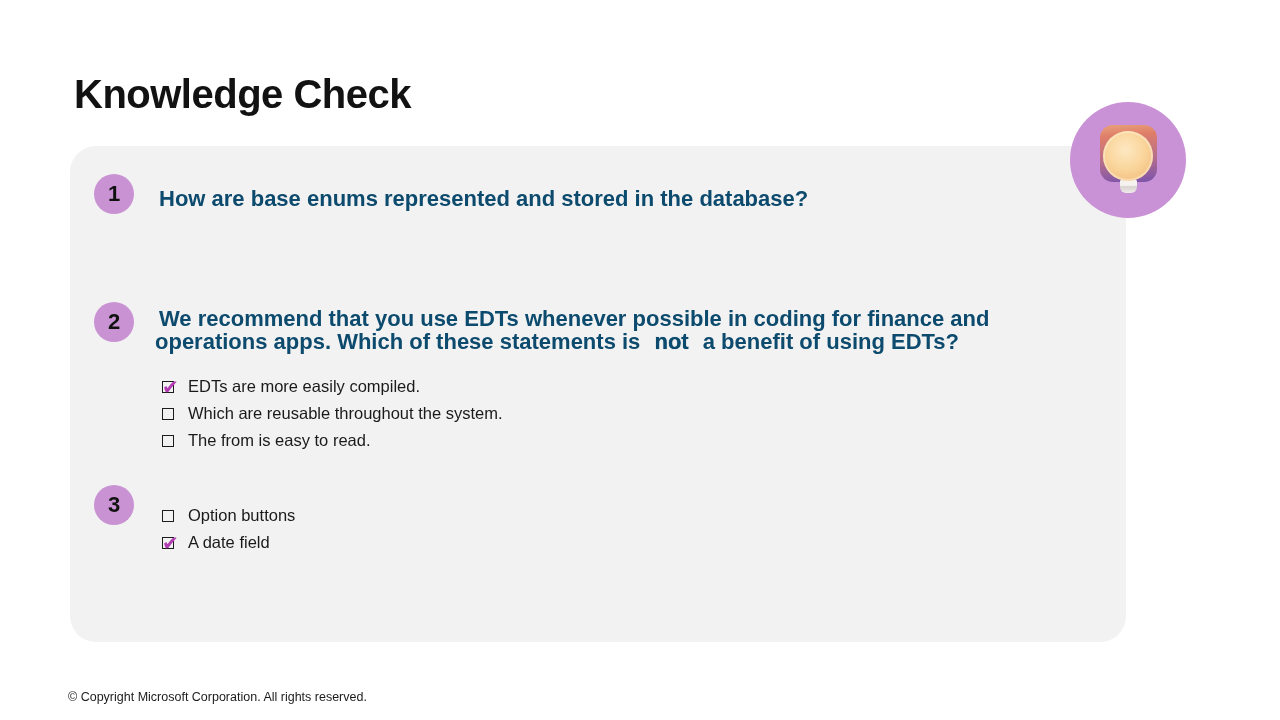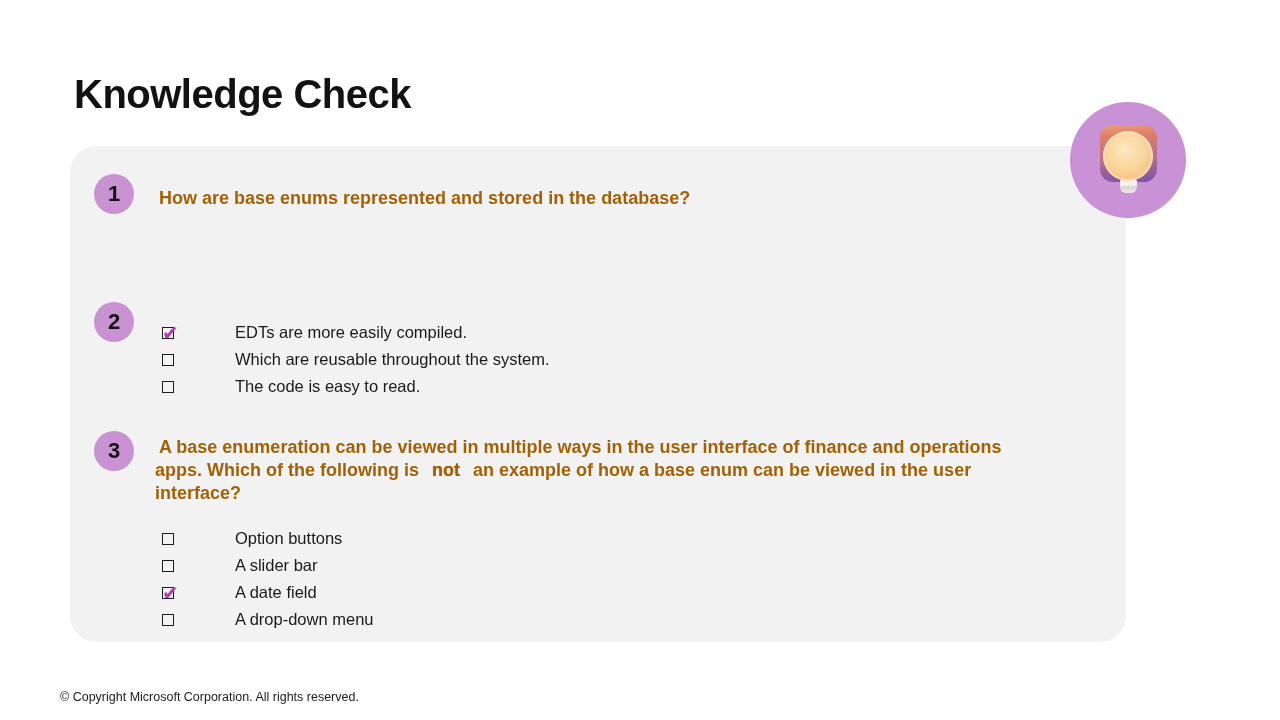--- a/index.html
+++ b/index.html
@@ -30,37 +30,37 @@
 
   .q-num {
     flex: 0 0 40px; width: 40px; height: 40px; border-radius: 50%;
     background: var(--number-circle, #c993d3);
     display: flex; align-items: center; justify-content: center;
     font-size: 22px; font-weight: 700; color: #111;
   }
 
   .q-body { padding-top: 1px; }
   .q-text {
-    font-size: 18px; font-weight: 700; line-height: 23px;
-    max-width: 905px; color: #a16207;
+    font-size: 22px; font-weight: 700; line-height: 23px;
+    max-width: 905px; color: #0c4a6e;
   }
   .q-text .emph { font-weight: 700; text-shadow: 0 0 0.7px currentColor; }
 
   .options { margin-top: 12px; }
   .option { display: flex; align-items: center; height: 27px; font-size: 16.5px; color: #1a1a1a; }
   .checkbox {
     position: relative; width: 12px; height: 12px;
     border: 1.6px solid #1c1c1c; margin: 0 10px 0 3px; flex: 0 0 12px;
   }
   .check {
     position: absolute; left: -5px; top: -9px;
     font-size: 20px; line-height: 1;
     color: var(--check-mark, #b23cb2);
   }
-  .opt-label { white-space: nowrap; margin-left: 47px; }
+  .opt-label { white-space: nowrap; }
 
   .badge {
     position: absolute; left: 1062px; top: 94px; width: 116px; height: 116px;
     border-radius: 50%;
     background: var(--icon-circle, #ca92d6);
   }
   .app-square {
     position: absolute; left: 30px; top: 23px; width: 57px; height: 57px;
     border-radius: 13px;
     background: linear-gradient(175deg, #e8a27b 0%, #df7e68 20%, #b86f8a 58%, #7a53ac 100%);
@@ -71,21 +71,21 @@
     border-radius: 3px 3px 6px 6px;
   }
   .bulb {
     position: absolute; left: 3px; top: 6px; width: 50px; height: 50px;
     border-radius: 50%;
     background: radial-gradient(circle at 45% 38%, #fde8c2 0%, #fad69c 45%, #f3c083 78%, #eeb478 100%);
     box-shadow: inset 0 0 0 2px rgba(253, 238, 214, 0.55);
   }
 
   .footer {
-    position: absolute; left: 48px; top: 678px;
+    position: absolute; left: 56px; top: 678px;
     font-size: 12.5px; color: #1b1b1b;
   }
 </style>
 </head>
 <body>
 
 <div class="slide">
 
   <h1 class="page-title">Knowledge Check</h1>
 
@@ -93,60 +93,52 @@
     <div id="questions">
         <div class="question">
           <div class="q-num">1</div>
           <div class="q-body">
             <div class="q-text"><span>How are base enums represented and stored in the database?</span></div>
           </div>
         </div>
         <div class="question">
           <div class="q-num">2</div>
           <div class="q-body">
+            <div class="q-text"><span>We recommend that you use EDTs whenever possible in coding for finance and operations apps. Which of these statements is </span><span class="emph">not</span><span> a benefit of using EDTs?</span></div>
             <div class="options">
               <div class="option">
                 <span class="checkbox">
                   <span class="check">✔</span>
                 </span>
                 <span class="opt-label">EDTs are more easily compiled.</span>
               </div>
               <div class="option">
                 <span class="checkbox"></span>
                 <span class="opt-label">Which are reusable throughout the system.</span>
               </div>
               <div class="option">
                 <span class="checkbox"></span>
-                <span class="opt-label">The code is easy to read.</span>
+                <span class="opt-label">The from is easy to read.</span>
               </div>
             </div>
           </div>
         </div>
         <div class="question">
           <div class="q-num">3</div>
           <div class="q-body">
-            <div class="q-text"><span>A base enumeration can be viewed in multiple ways in the user interface of finance and operations apps. Which of the following is </span><span class="emph">not</span><span> an example of how a base enum can be viewed in the user interface?</span></div>
             <div class="options">
               <div class="option">
                 <span class="checkbox"></span>
                 <span class="opt-label">Option buttons</span>
               </div>
               <div class="option">
-                <span class="checkbox"></span>
-                <span class="opt-label">A slider bar</span>
-              </div>
-              <div class="option">
                 <span class="checkbox">
                   <span class="check">✔</span>
                 </span>
                 <span class="opt-label">A date field</span>
-              </div>
-              <div class="option">
-                <span class="checkbox"></span>
-                <span class="opt-label">A drop-down menu</span>
               </div>
             </div>
           </div>
         </div>
       </div>
   </div>
 
   <div class="badge">
     <div class="app-square">
       <div class="bulb-base"></div>

